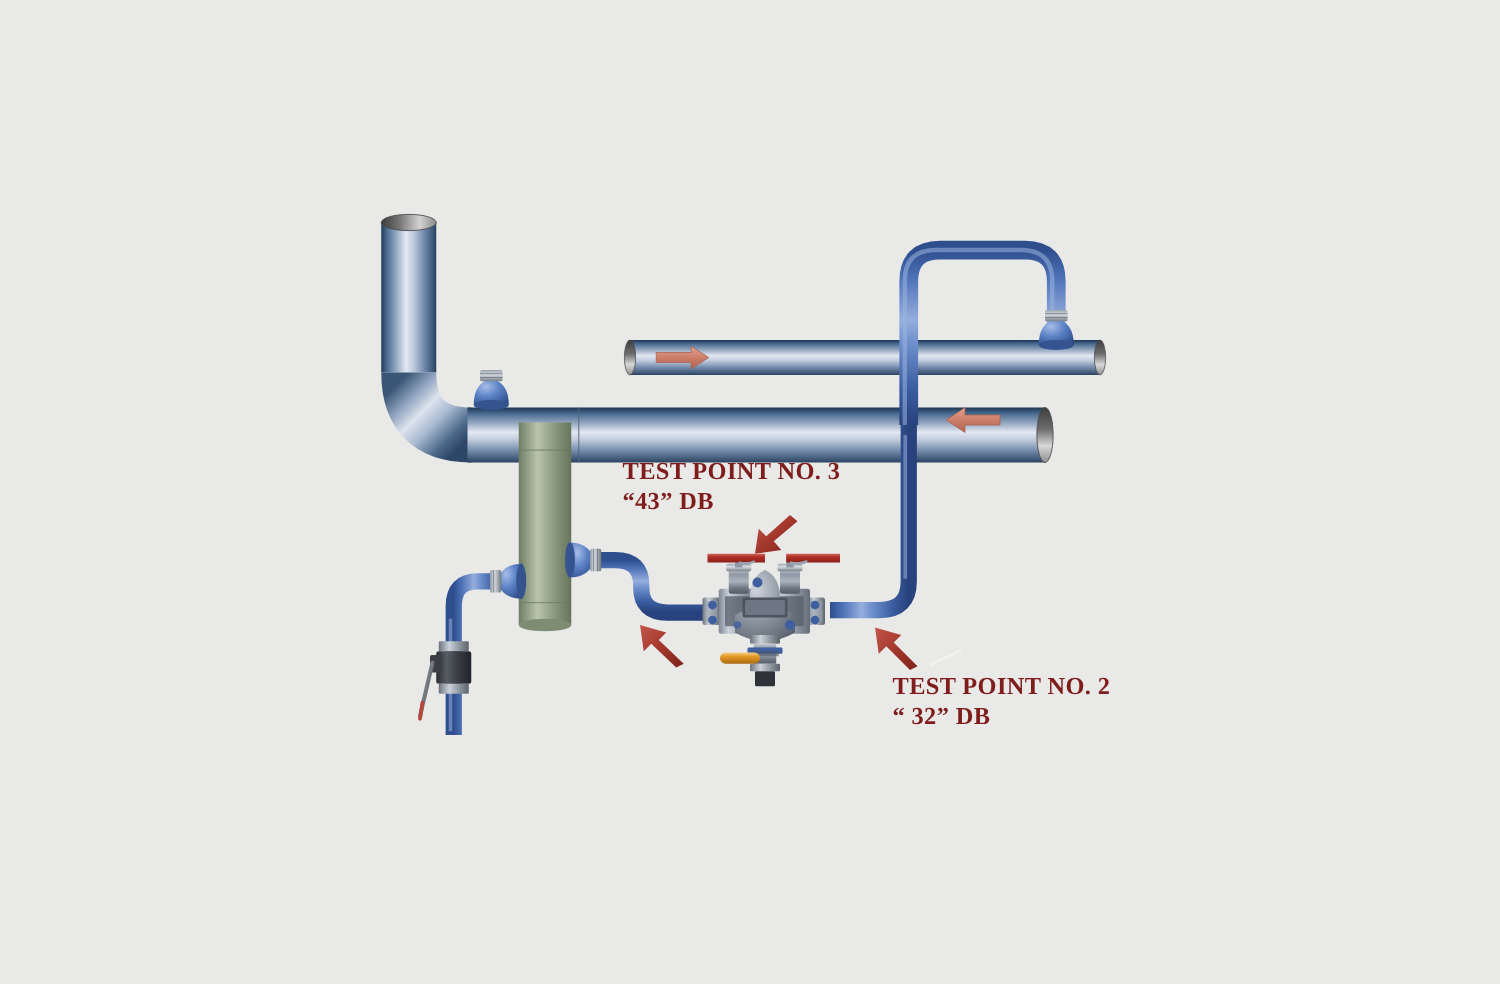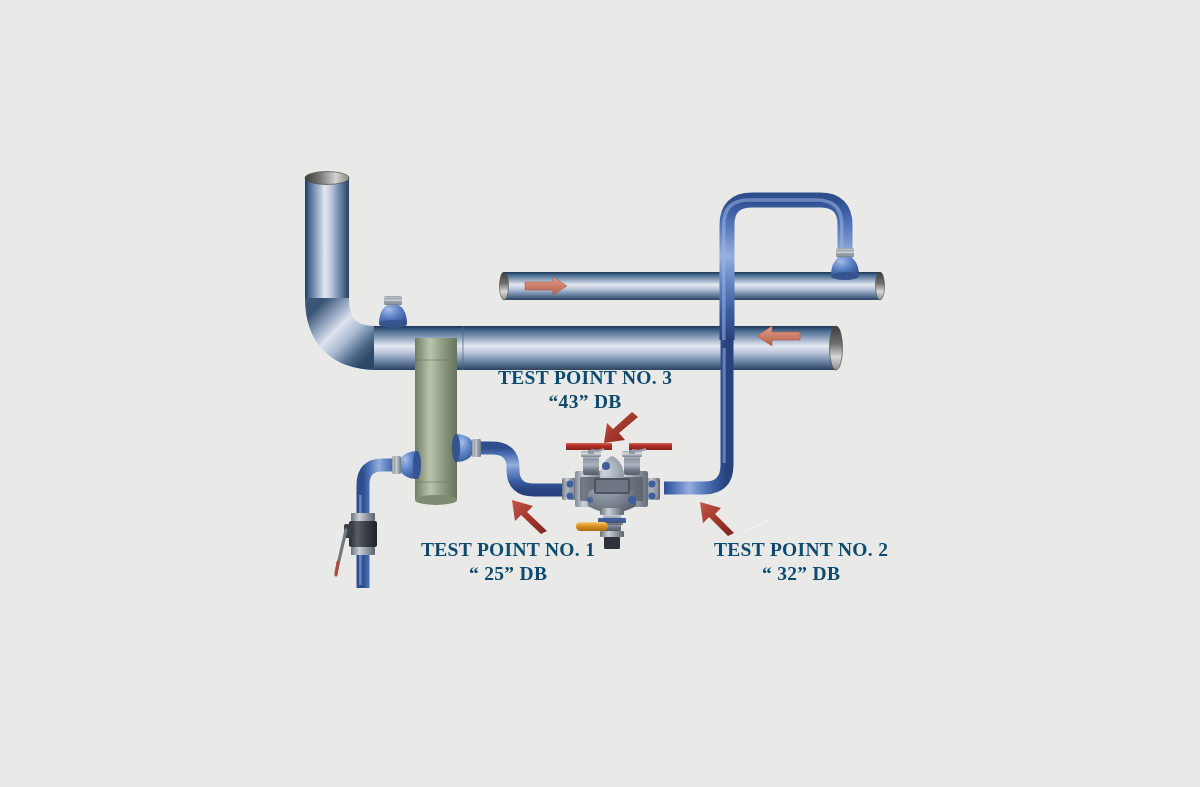--- a/index.html
+++ b/index.html
@@ -19,29 +19,28 @@
   #diagram-svg {
     position: absolute;
     left: 0;
     top: 0;
     width: 1200px;
     height: 787px;
     display: block;
   }
   .label-block {
     position: absolute;
-    color: #0c4a6e;
+    color: #7f1d1d;
     font-family: "Liberation Serif", serif;
     font-weight: bold;
     font-size: 19.5px;
     line-height: 1.22;
     letter-spacing: 0.3px;
     white-space: nowrap;
     user-select: none;
-    text-align: center;
   }
   .label-block .l2 { display: block; }
   #label-tp3 { left: 498px; top: 366px; }
   #label-tp1 { left: 421px; top: 538px; }
   #label-tp2 { left: 714px; top: 538px; font-family: Liberation Serif, serif; }
 </style>
 </head>
 <body>
 
 <div id="stage">
@@ -363,23 +362,19 @@
       <path d="M 744,532 L 769,520" fill="none" stroke="#f3f3f1" stroke-width="1.6"></path>
     </g>
 
   </svg>
 
   <div class="label-block" id="label-tp3">
     <span>TEST POINT NO. 3</span>
     <span class="l2">“43” DB</span>
   </div>
 
-  <div class="label-block" id="label-tp1">
-    <span>TEST POINT NO. 1</span>
-    <span class="l2">“ 25” DB</span>
-  </div>
 
   <div class="label-block" id="label-tp2">
     <span>TEST POINT NO. 2</span>
     <span class="l2">“ 32” DB</span>
   </div>
 
 </div>
 
 </body></html>

